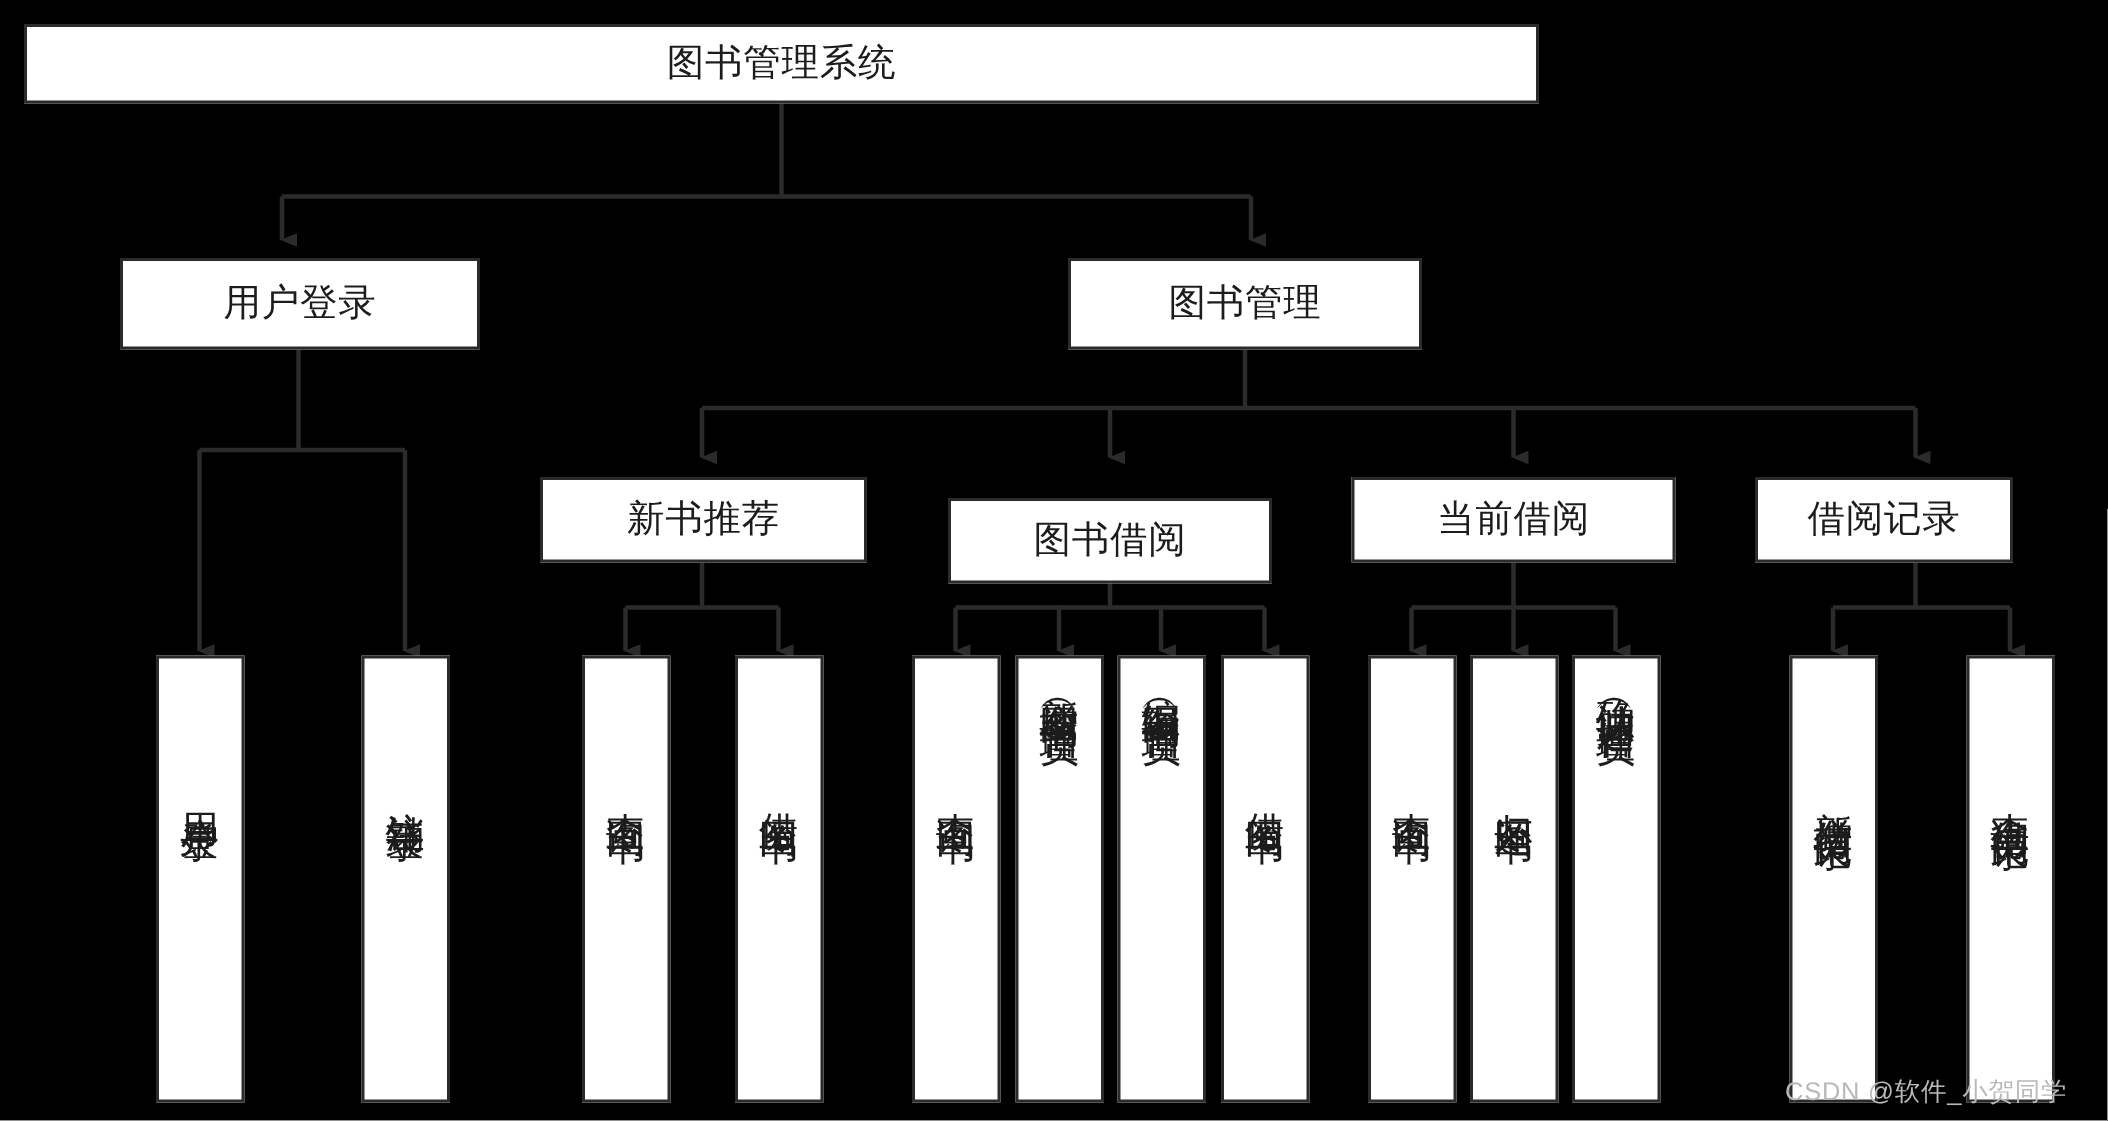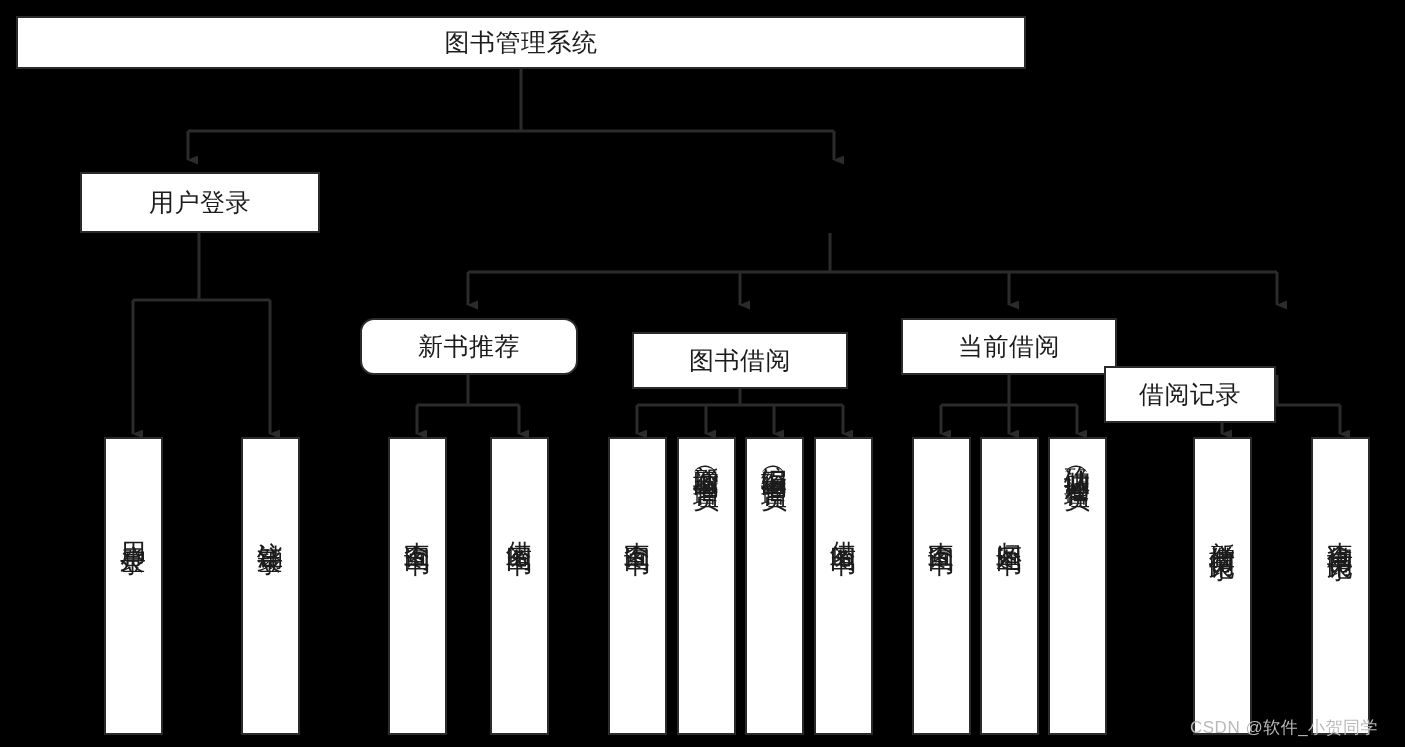--- a/index.html
+++ b/index.html
@@ -129,31 +129,34 @@
     </g>
   </svg>
 
   <div class="node h-node root" style="left:16px; top:16px; width:1010px; height:53px;">
     <span class="label">图书管理系统</span>
   </div>
 
   <div class="node h-node" style="left:80px; top:172px; width:240px; height:61px;">
     <span class="label">用户登录</span>
   </div>
-
-  <div class="node h-node" style="left:360px; top:318px; width:218px; height:57px;border-radius:14px;">
+  <div class="node h-node" style="left:712px; top:172px; width:236px; height:61px;">
+    <span class="label">图书管理</span>
+  </div>
+
+  <div class="node h-node" style="left:360px; top:318px; width:218px; height:57px;">
     <span class="label">新书推荐</span>
   </div>
   <div class="node h-node" style="left:632px; top:318px; width:216px; height:57px;margin-top:14px;">
     <span class="label">图书借阅</span>
   </div>
   <div class="node h-node" style="left:901px; top:318px; width:216px; height:57px;text-align:center;">
     <span class="label">当前借阅</span>
   </div>
-  <div class="node h-node" style="left:1104px; top:318px; width:172px; height:57px;margin-top:48px;">
+  <div class="node h-node" style="left:1170px; top:318px; width:172px; height:57px;">
     <span class="label">借阅记录</span>
   </div>
 
   <div class="node v-node mid" style="left:104px; top:437px; width:59px; height:298px;">
     <span class="label">用户登录</span>
   </div>
   <div class="node v-node mid" style="left:241px; top:437px; width:59px; height:298px;">
     <span class="label">注销登录</span>
   </div>
 

